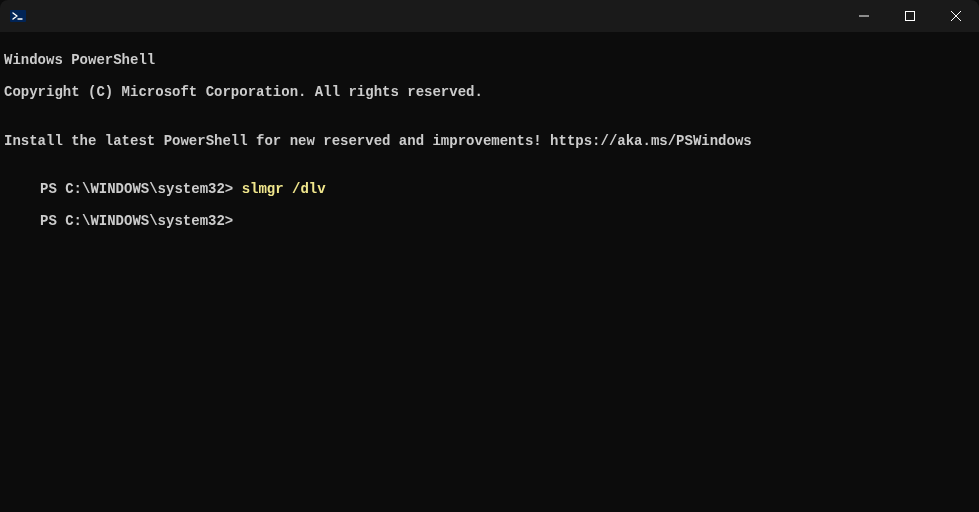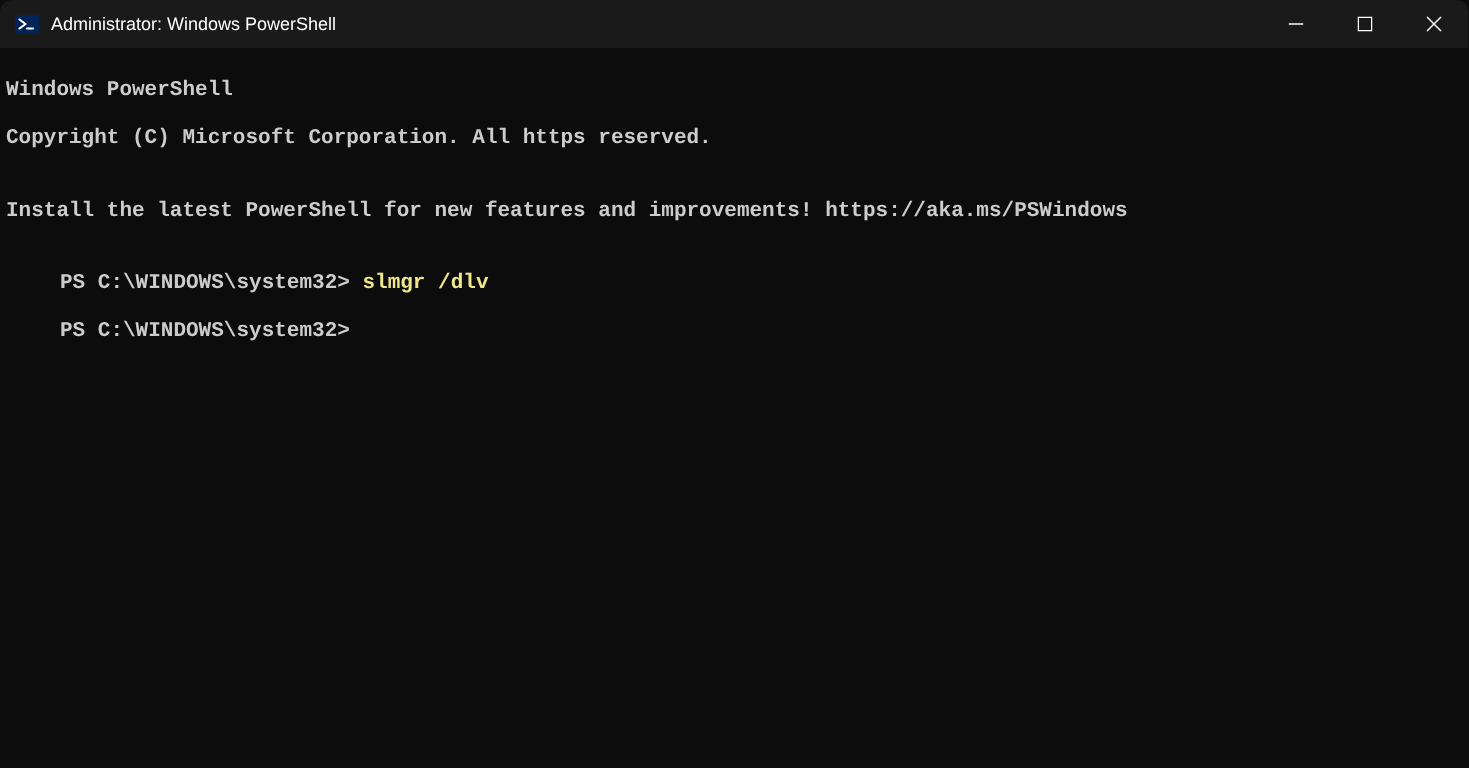--- a/index.html
+++ b/index.html
@@ -68,21 +68,20 @@
 
 <div class="titlebar">
   <div class="titlebar-left">
     <span class="app-icon">
       <svg width="16" height="16" viewBox="0 0 16 16">
         <rect x="0" y="2" width="16" height="12" rx="1" fill="#012456"></rect>
         <path d="M3 5 L7 8 L3 11" stroke="#ffffff" stroke-width="1.4" fill="none" stroke-linecap="round" stroke-linejoin="round"></path>
         <line x1="8" y1="11" x2="12" y2="11" stroke="#ffffff" stroke-width="1.4" stroke-linecap="round"></line>
       </svg>
     </span>
-    <span class="title-text">Administrator: Windows PowerShell</span>
   </div>
   <div class="titlebar-controls">
     <div class="control-btn">
       <svg width="10" height="10" viewBox="0 0 10 10">
           <line x1="0" y1="5" x2="10" y2="5" stroke="#ffffff" stroke-width="1"></line>
         </svg>
     </div>
     <div class="control-btn">
       <svg width="10" height="10" viewBox="0 0 10 10">
           <rect x="0.5" y="0.5" width="9" height="9" stroke="#ffffff" stroke-width="1" fill="none"></rect>
@@ -92,19 +91,19 @@
       <svg width="10" height="10" viewBox="0 0 10 10">
           <line x1="0" y1="0" x2="10" y2="10" stroke="#ffffff" stroke-width="1"></line>
           <line x1="10" y1="0" x2="0" y2="10" stroke="#ffffff" stroke-width="1"></line>
         </svg>
     </div>
   </div>
 </div>
 
 <div class="terminal-body">
 <div class="term-line">Windows PowerShell</div>
-<div class="term-line">Copyright (C) Microsoft Corporation. All https reserved.</div>
+<div class="term-line">Copyright (C) Microsoft Corporation. All rights reserved.</div>
 <div class="term-line"></div>
-<div class="term-line">Install the latest PowerShell for new features and improvements! https://aka.ms/PSWindows</div>
+<div class="term-line">Install the latest PowerShell for new reserved and improvements! https://aka.ms/PSWindows</div>
 <div class="term-line"></div>
 <div class="term-line"><span class="prompt">PS C:\WINDOWS\system32&gt; </span><span class="cmd">slmgr /dlv</span></div>
 <div class="term-line"><span class="prompt">PS C:\WINDOWS\system32&gt;</span><span class="cmd"></span></div>
 </div>
 
 </body></html>

